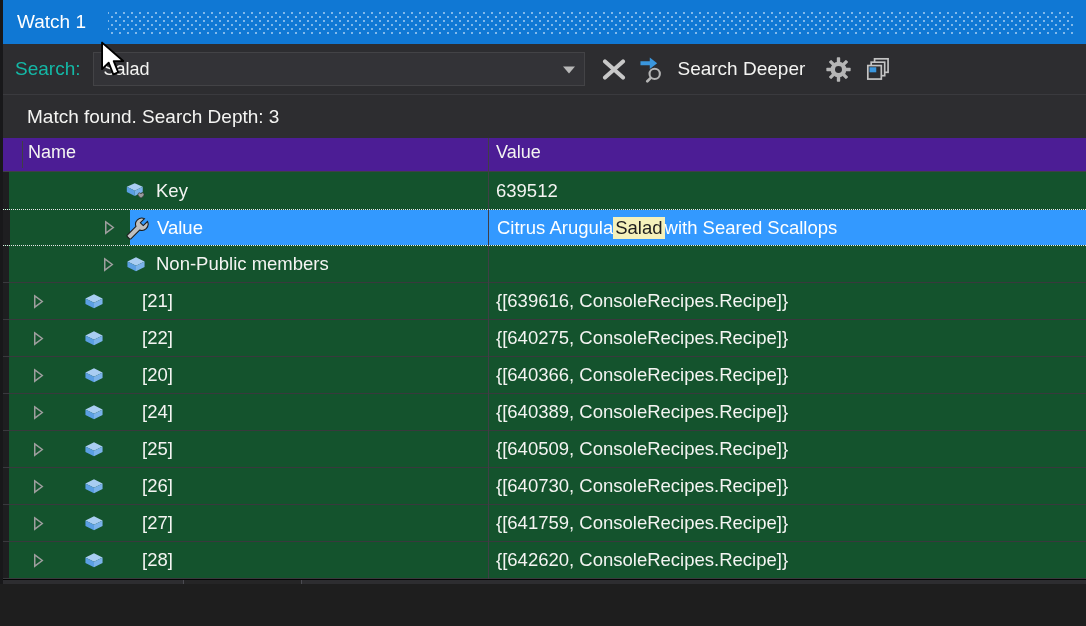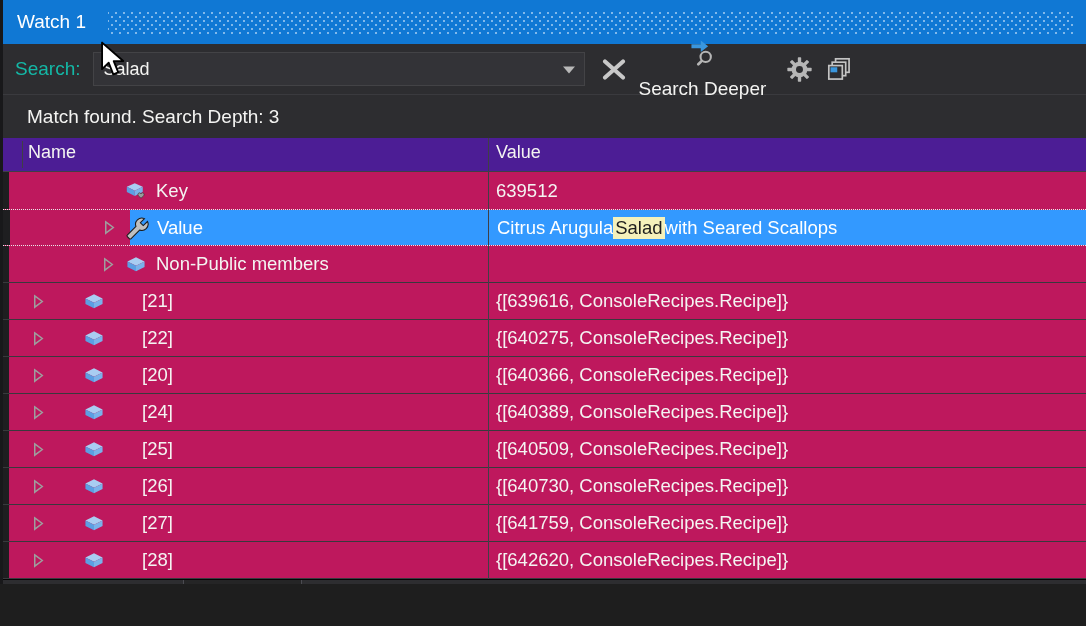--- a/index.html
+++ b/index.html
@@ -25,39 +25,39 @@
   
   .toolbar{ height:51px; background:#2d2d30; display:flex; align-items:center;
             border-bottom:1px solid #3a3a3e; }
   .search-label{ margin-left:15px; font-size:19px; color:#14b8a6; }
   .combo{ margin-left:13px; width:492px; height:34px; background:#333337;
           border:1px solid #434346; position:relative; display:flex; align-items:center; }
   .combo-text{ margin-left:9px; font-size:18px; color:#f4f4f2; }
   .combo-arrow{ position:absolute; right:9px; top:13px; line-height:0; cursor:pointer; }
   .tb-btn{ background:none; border:none; cursor:pointer; display:flex; align-items:center; line-height:0; }
   .btn-clear{ margin-left:17px; }
-  .btn-deeper{ margin-left:12px; gap:12px;flex-direction:column; }
+  .btn-deeper{ margin-left:12px; gap:12px; }
   .btn-deeper .deeper-text{ font-size:19px; color:#f4f4f2; line-height:normal; }
   .btn-gear{ margin-left:20px; }
   .btn-windows{ margin-left:13px; }
 
   
   .statusbar{ height:43px; background:#2d2d30; display:flex; align-items:center; }
   .statusbar span{ margin-left:27px; font-size:19px; }
 
   
   .grid{ position:relative; }
   .col-sep{ position:absolute; left:488px; top:0; bottom:0; width:1px; background:#3f3f46; z-index:6; }
   .grid-header{ height:34px; background:#4c1d95; border-bottom:1px solid #3f3f46; position:relative; }
   .grid-header .hdr-gutter{ position:absolute; left:22px; top:3px; bottom:3px; width:1px; background:#3f3f46; }
   .grid-header .col-name{ position:absolute; left:28px; top:4px; font-size:18px; }
   .grid-header .col-value{ position:absolute; left:496px; top:4px; font-size:18px; }
 
   .row{ height:37px; display:flex; align-items:stretch; position:relative;
-        border-bottom:1px solid #39393d; background:#be185d; }
+        border-bottom:1px solid #39393d; background:#14532d; }
   .row.pre-selected{ border-bottom:none; }
   .row .gutter{ position:absolute; left:0; top:0; bottom:0; width:9px; background:#1e1e20; }
   .row.selected{ border-top:1px dotted #e9e9e9; border-bottom:1px dotted #e9e9e9;
                  border-left:1px dotted #e9e9e9; }
   .sel-fill{ position:absolute; left:129px; right:0; top:0; bottom:0; background:#3399ff; z-index:1; }
   .name-cell{ width:488px; flex:none; display:flex; align-items:center; position:relative; z-index:2; }
   .name-cell.d1{ padding-left:32px;gap:28px; }
   .name-cell.d2{ padding-left:102px; }
   .expander{ width:13px; height:15px; margin-right:10px; flex:none; line-height:0; cursor:pointer; }
   .expander.hidden{ visibility:hidden; }

